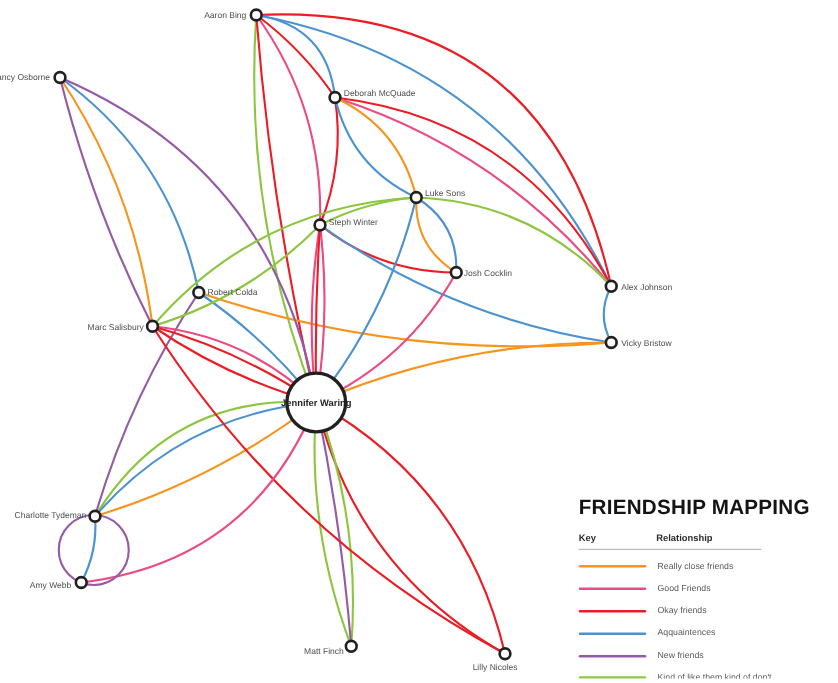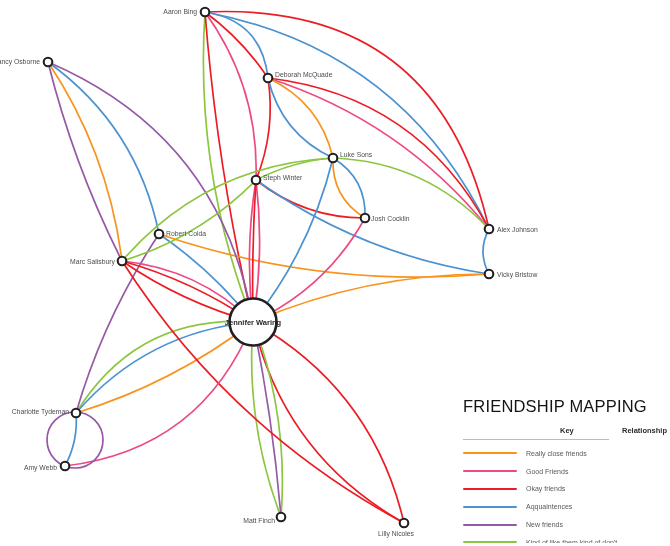--- a/index.html
+++ b/index.html
@@ -6,23 +6,23 @@
   .stage{
     position:relative;width:670px;height:543px;background:#fff;overflow:hidden;
     font-family:"Liberation Sans",sans-serif;
   }
   #graph-svg{position:absolute;left:0;top:0;width:670px;height:546px;}
   .node-label{font-family:"Liberation Sans",sans-serif;font-size:6.8px;fill:#4c4d4f;}
   .center-label{font-family:"Liberation Sans",sans-serif;font-size:7.5px;font-weight:bold;fill:#231f20;}
   .legend{position:absolute;left:463px;top:398px;width:204px;}
   .legend h1{
     margin:0 0 11px 0;font-size:16.5px;line-height:1;letter-spacing:0.2px;
-    font-weight:normal;color:#141414;white-space:nowrap;
+    font-weight:bold;color:#141414;white-space:nowrap;
   }
-  .legend-head{display:flex;font-size:7.5px;font-weight:bold;color:#2b2b2b;justify-content:flex-end;}
+  .legend-head{display:flex;font-size:7.5px;font-weight:bold;color:#2b2b2b;}
   .legend-head .key-h{width:62px;}
   .legend-rule{height:1px;background:#b9bbbd;margin-top:4px;width:146px;}
   #legend-rows{margin-top:5px;}
   .legend-row{display:flex;align-items:center;height:17.8px;}
   .legend-swatch{width:54px;height:2px;border-radius:1px;flex:0 0 54px;}
   .legend-label{margin-left:9px;font-size:7px;color:#58595b;white-space:nowrap;}
 </style>
 </head>
 <body>
 

